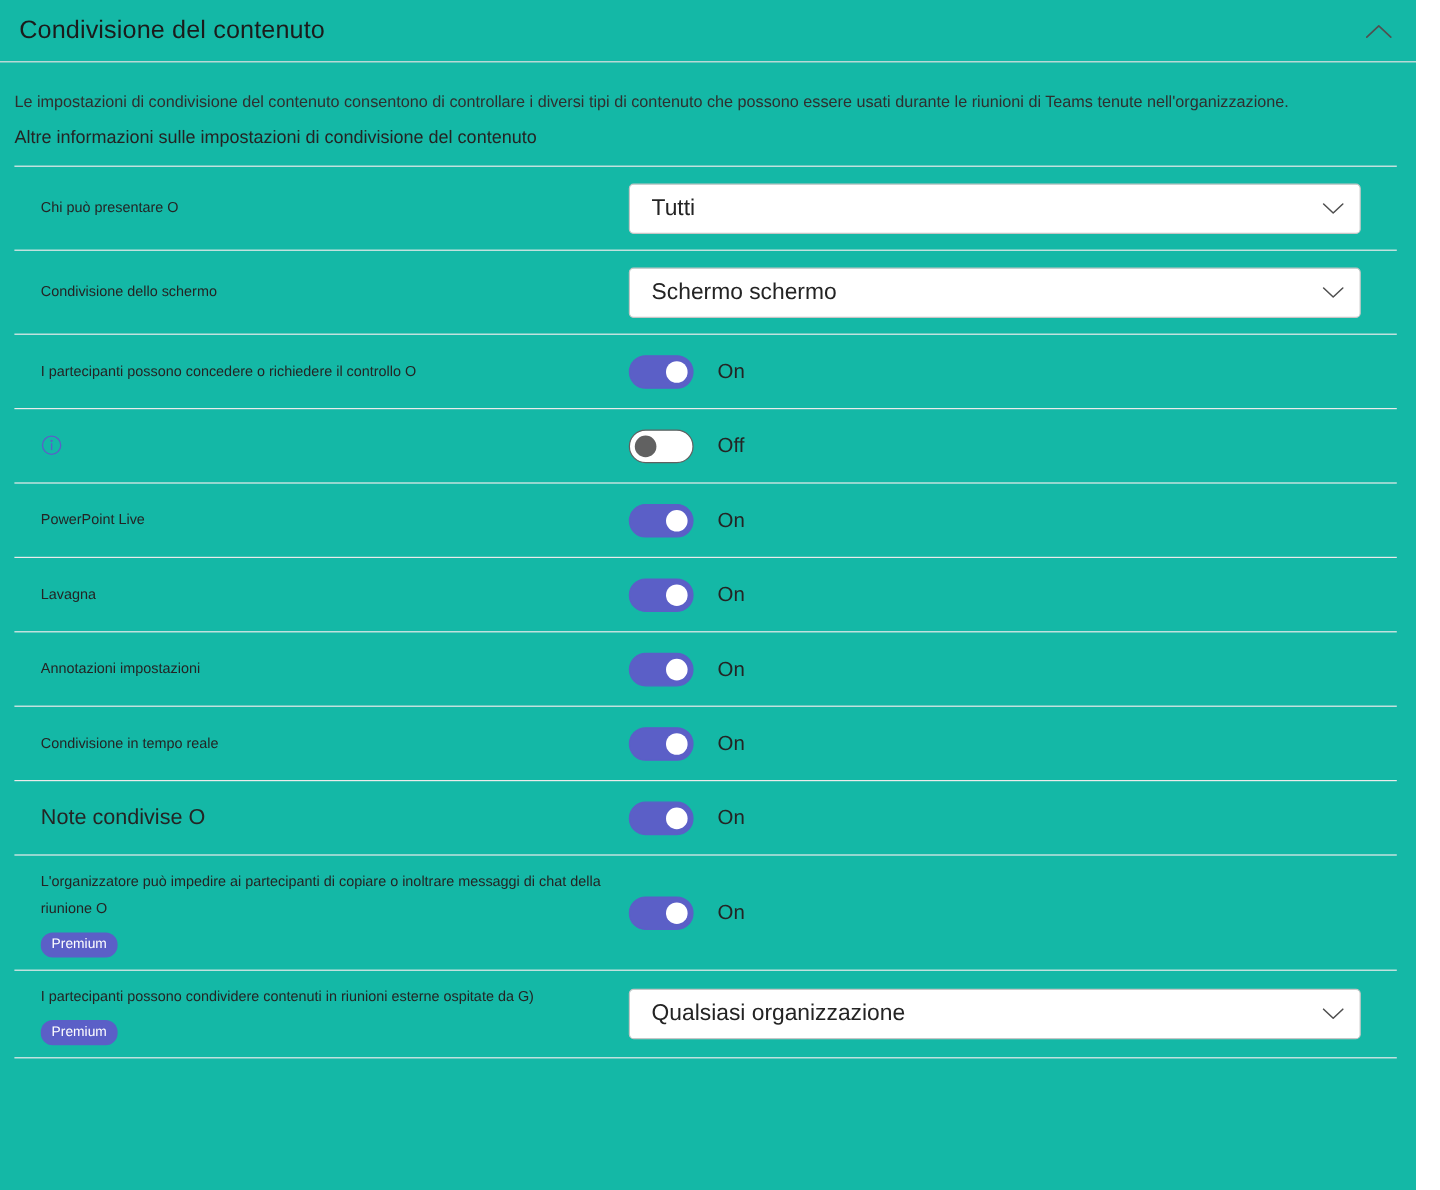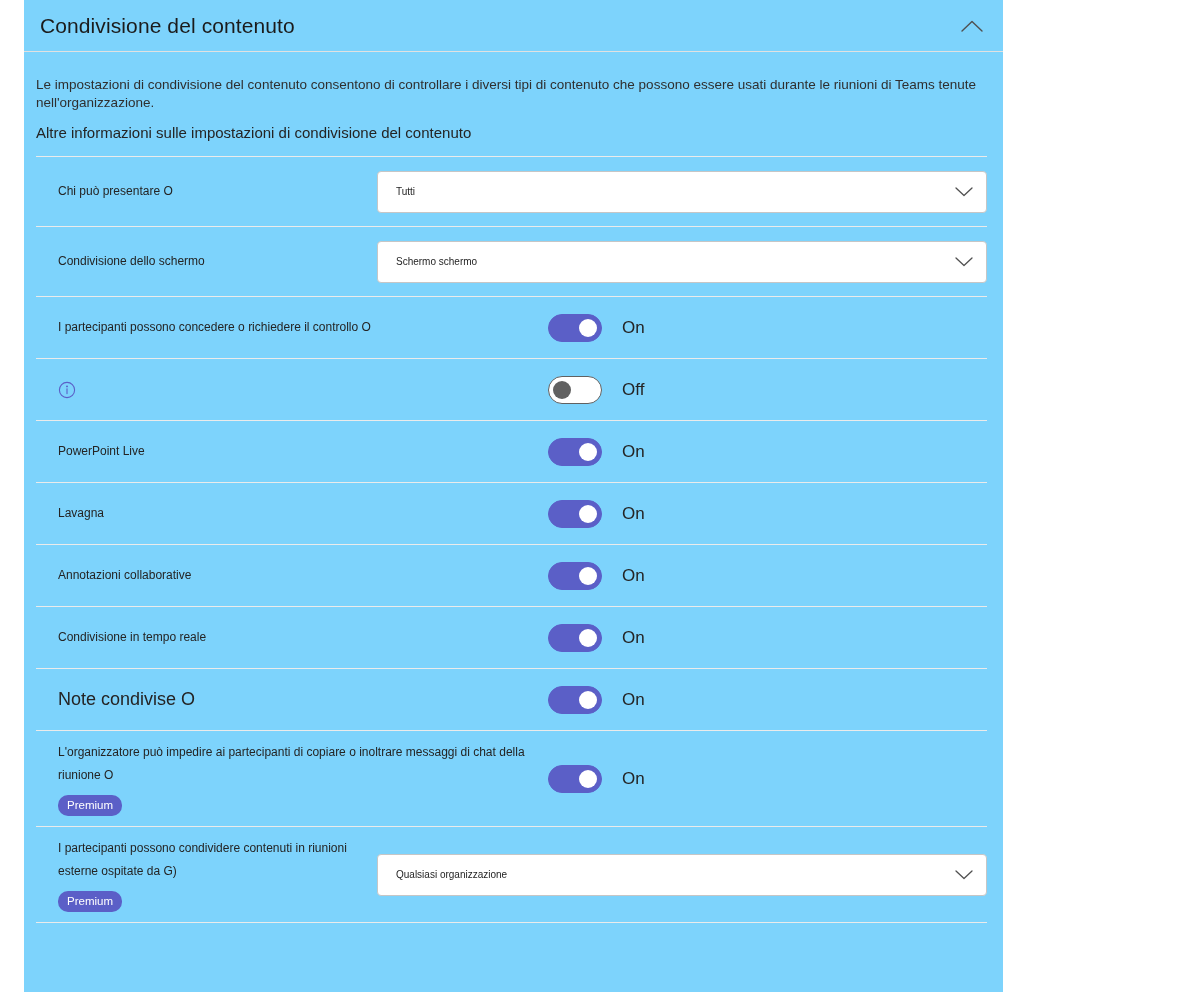--- a/index.html
+++ b/index.html
@@ -4,26 +4,25 @@
 <style>
   * { box-sizing: border-box; }
   html, body {
     margin: 0;
     padding: 0;
     background: #ffffff;
     font-family: "Liberation Sans", sans-serif;
     color: #242424;
   }
   #page {
-    width: 979px;
+    width: 1180px;
     height: 992px;
     position: relative;
     overflow: hidden;
-    background: #7dd3fc;
-    margin-left: 24px;
+    background: #14b8a6;
   }
 
   
   .section-header {
     height: 52px;
     display: flex;
     align-items: center;
     justify-content: space-between;
     padding: 0 14px 0 16px;
     border-bottom: 1px solid #e1e1e1;
@@ -147,21 +146,21 @@
     border: 1px solid #c6c6c6;
     border-radius: 4px;
     background: #ffffff;
     display: flex;
     align-items: center;
     justify-content: space-between;
     padding: 0 12px 0 18px;
     cursor: pointer;
   }
   .select-value {
-    font-size: 10px;
+    font-size: 19px;
     color: #242424;
     text-align: center;
   }
   .select-chevron { display: flex; align-items: center; }
 </style>
 </head>
 <body>
 
 <div id="page">
 
@@ -262,21 +261,21 @@
       <div class="control-cell">
         <div class="toggle on">
           <span class="knob"></span>
         </div>
         <span class="toggle-state">On</span>
       </div>
     </div>
 
     <div class="row">
       <div class="label-cell">
-        <span class="label-text">Annotazioni collaborative</span>
+        <span class="label-text">Annotazioni impostazioni</span>
       </div>
       <div class="control-cell">
         <div class="toggle on">
           <span class="knob"></span>
         </div>
         <span class="toggle-state">On</span>
       </div>
     </div>
 
     <div class="row">

